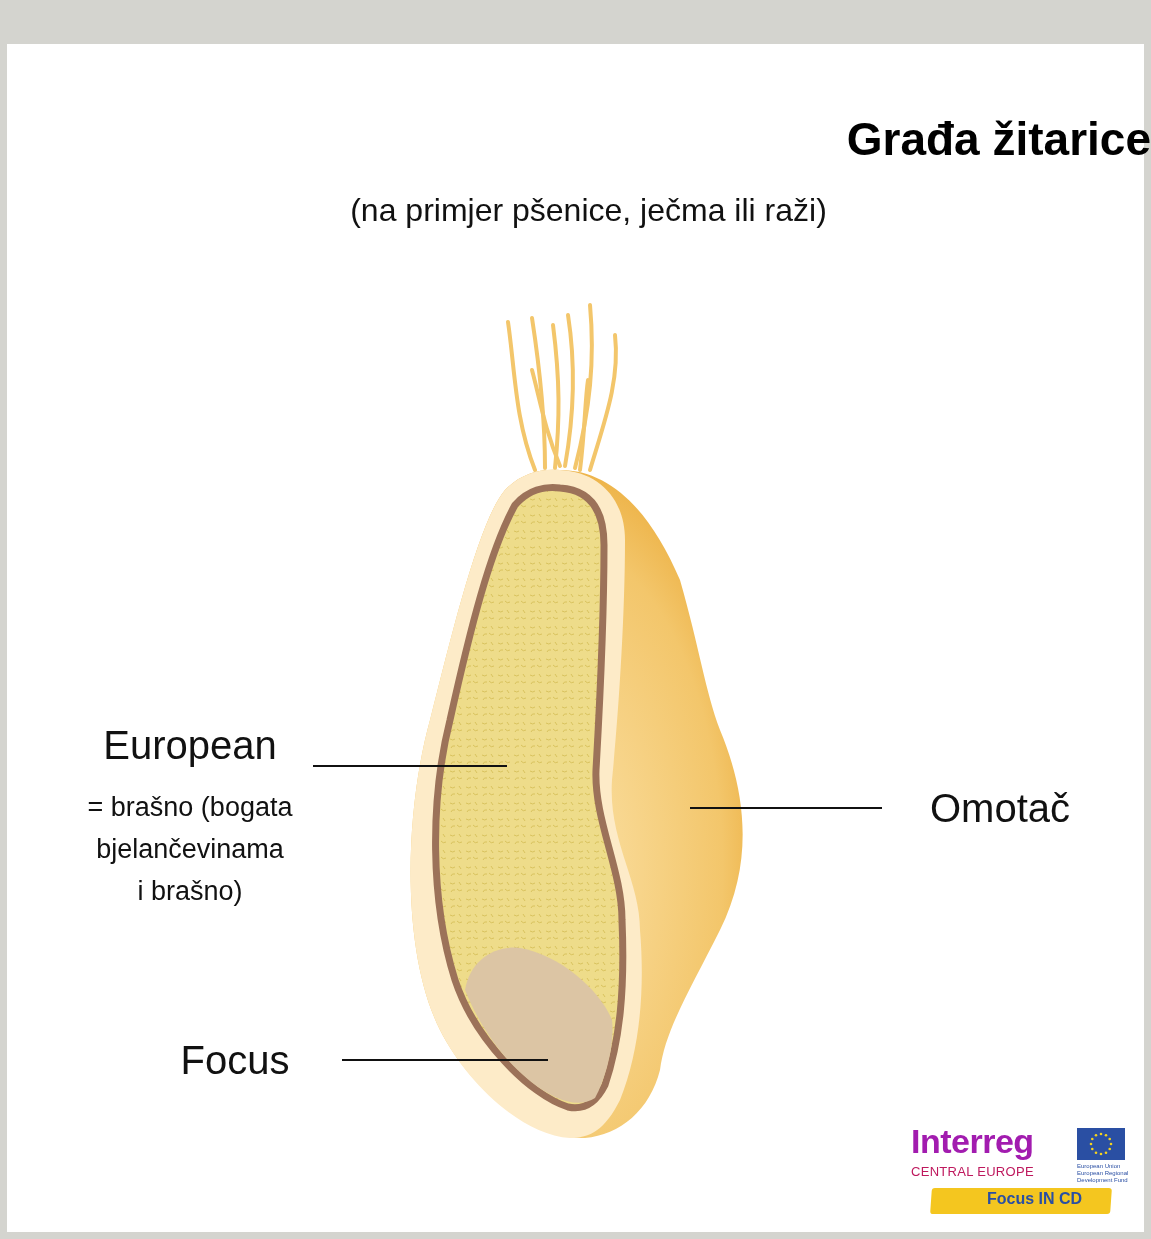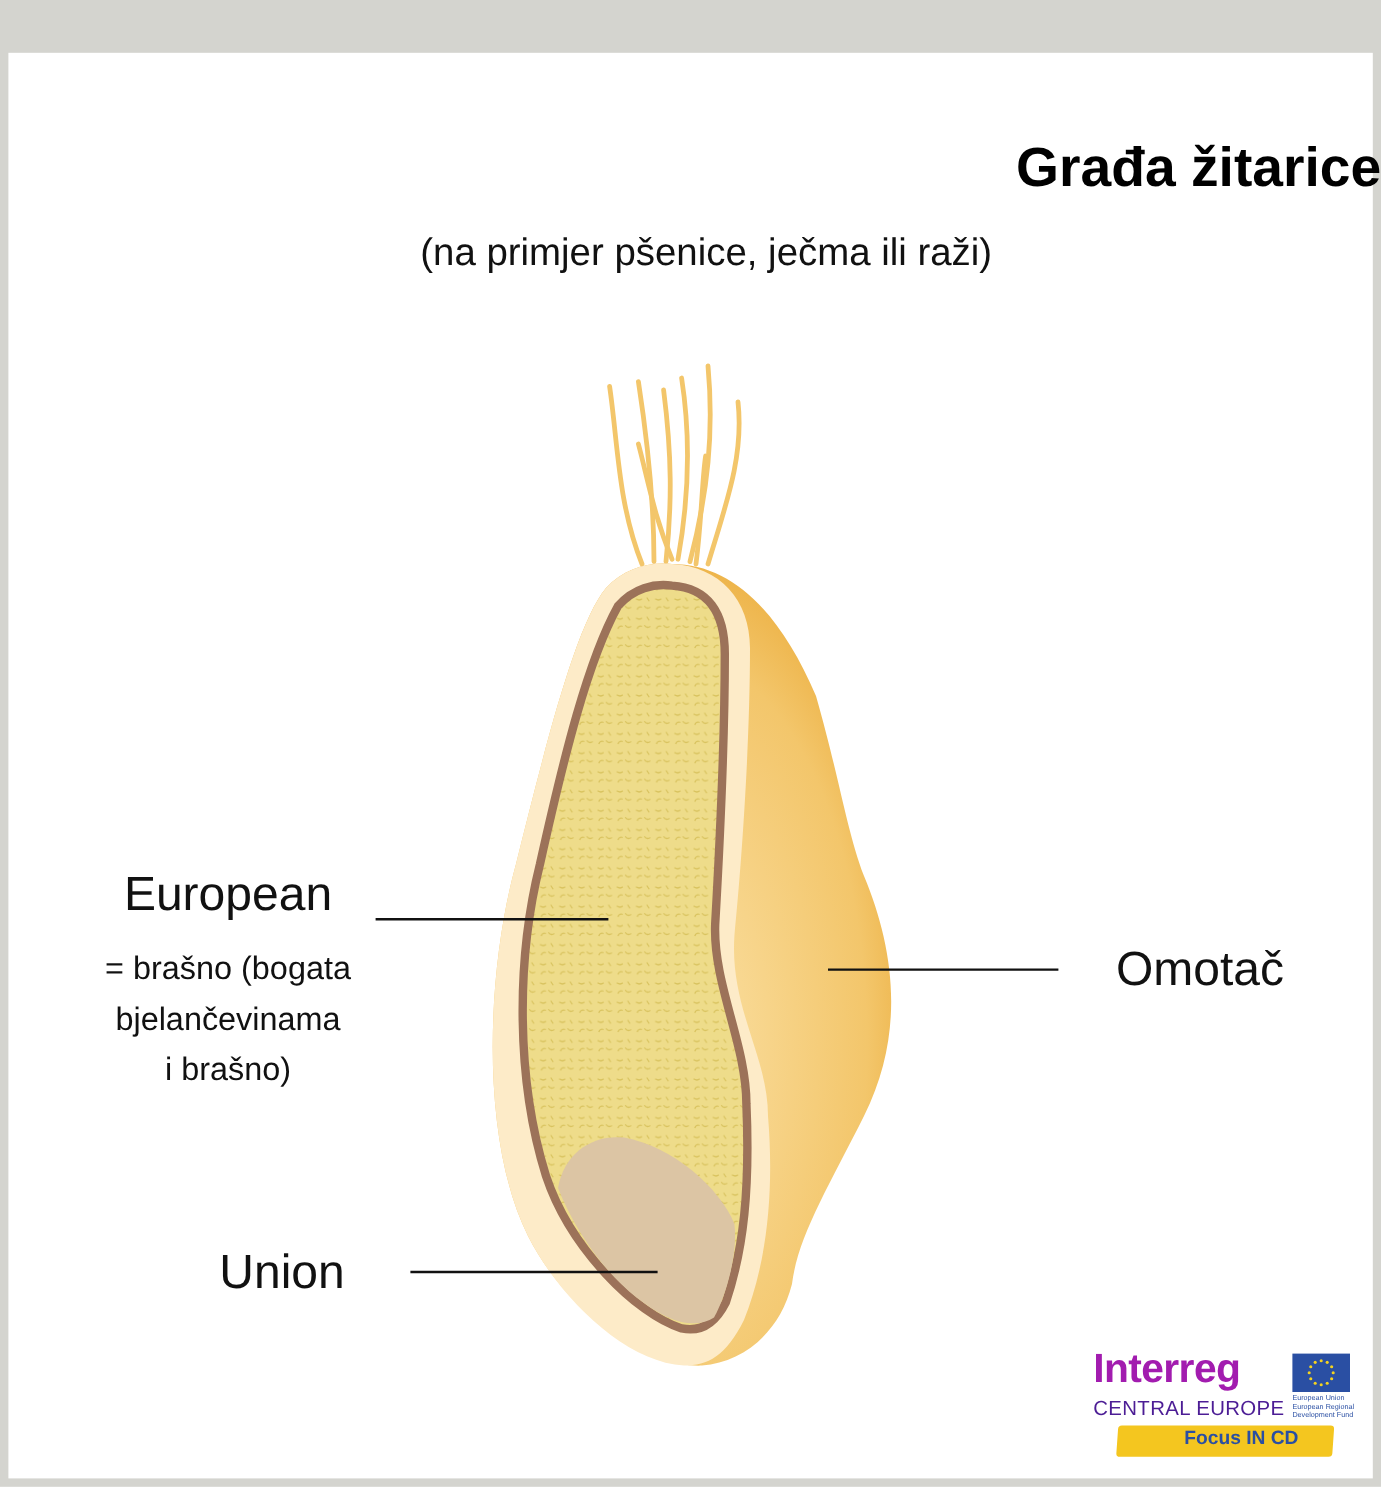--- a/index.html
+++ b/index.html
@@ -8,21 +8,21 @@
   .title{position:absolute;left:0;width:1151px;top:112px;text-align:right;font-weight:bold;font-size:46px;color:#000000;}
   .subtitle{position:absolute;left:0;width:1177px;top:192px;text-align:center;font-size:32px;color:#111;}
   .label{position:absolute;color:#111;text-align:center;}
   .lbl-inner{left:40px;width:300px;top:722px;font-size:40px;line-height:46px;}
   .lbl-inner-desc{left:40px;width:300px;top:786px;font-size:27px;line-height:42px;}
   .lbl-klica{left:150px;width:170px;top:1038px;font-size:40px;}
   .lbl-omotac{left:915px;width:170px;top:786px;font-size:40px;}
   svg.grain{position:absolute;left:0;top:0;}
   .logo{position:absolute;left:905px;top:1122px;width:225px;height:100px;}
   .logo-word{position:absolute;left:6px;top:0;font-size:34px;font-weight:bold;color:#a21caf;letter-spacing:-0.5px;}
-  .logo-ce{position:absolute;left:6px;top:42px;font-size:17px;color:#4c1d95;letter-spacing:0.3px;}
+  .logo-ce{position:absolute;left:6px;top:42px;font-size:13px;color:#be185d;letter-spacing:0.3px;}
   .eu-flag{position:absolute;left:172px;top:6px;width:48px;height:32px;background:#2a4fa3;}
   .eu-text{position:absolute;left:172px;top:41px;font-size:6px;line-height:7px;color:#2a4fa3;}
   .focus{position:absolute;left:26px;top:66px;width:180px;height:26px;background:#f4c61f;border-radius:3px;transform:skewX(-4deg);}
   .focus-text{position:absolute;left:26px;top:68px;width:207px;text-align:center;font-size:16px;font-weight:bold;color:#2a4fa3;}
 </style>
 </head>
 <body>
 
 <div class="panel"></div>
 
@@ -67,21 +67,21 @@
 </svg>
 
 <div class="label lbl-inner">
   <div>European</div>
 </div>
 <div class="label lbl-inner-desc">
   <div>= brašno (bogata</div>
   <div>bjelančevinama</div>
   <div>i brašno)</div>
 </div>
-<div class="label lbl-klica">Union</div>
+<div class="label lbl-klica">Focus</div>
 <div class="label lbl-omotac">Omotač</div>
 
 <div class="logo">
   <div class="logo-word">Interreg</div>
   <div class="logo-ce">CENTRAL EUROPE</div>
   <div class="eu-flag">
     <svg width="48" height="32" viewBox="0 0 48 32">
       <g fill="#f4d31f">
         <circle cx="24" cy="6" r="1.3"></circle>
           <circle cx="29" cy="7.3" r="1.3"></circle>

